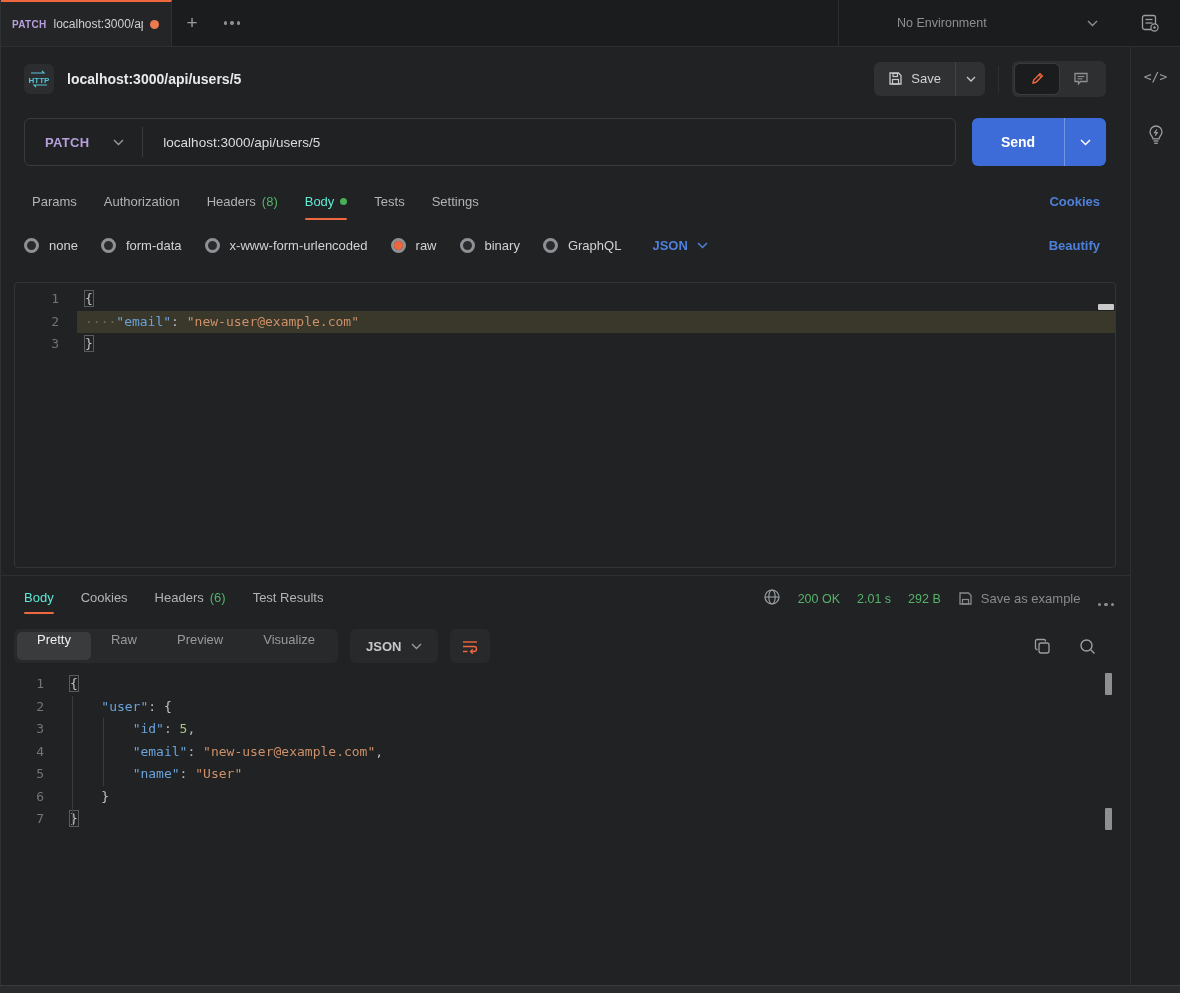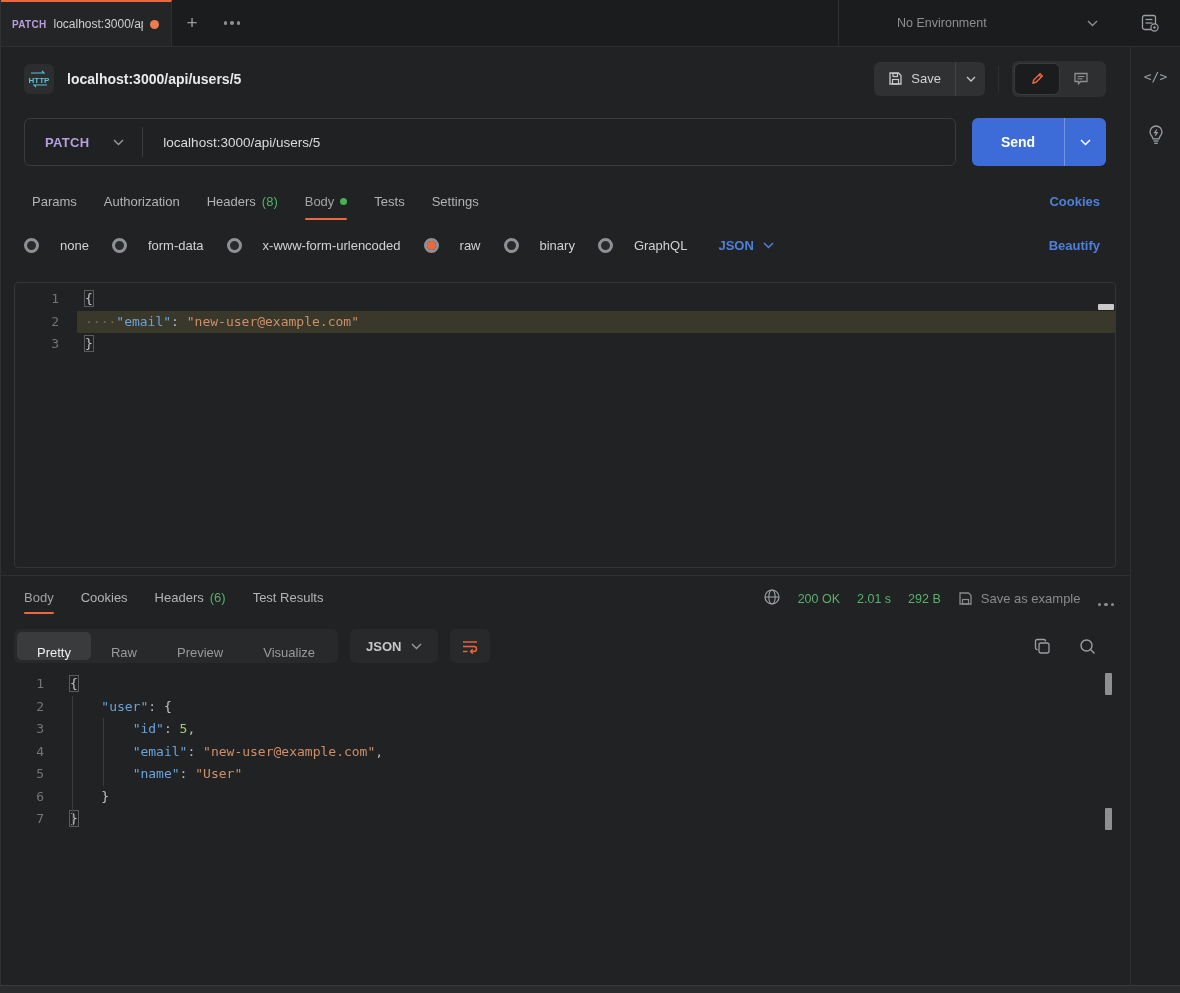--- a/index.html
+++ b/index.html
@@ -53,29 +53,29 @@
   .method-select { display:flex; align-items:center; gap:24px; padding:0 18px 0 20px; cursor:pointer; }
   .method-select .m { color:#b79fdd; font-size:13px; font-weight:bold; letter-spacing:.3px; }
   .url-div { width:1px; align-self:stretch; margin:8px 0; background:#3a3b3c; }
   .url-text { padding-left:20px; color:#dcdcdc; font-size:13.5px; }
   .send-split { width:134px; display:flex; border-radius:6px; overflow:hidden; background:#3d6bd7; cursor:pointer; flex:none; }
   .send-main { flex:1; display:flex; align-items:center; justify-content:center; color:#fff; font-size:14px; font-weight:bold; }
   .send-caret { width:42px; display:flex; align-items:center; justify-content:center; border-left:1px solid rgba(255,255,255,.28); }
 
   .rtabs-row { height:46px; margin-top:8px; display:flex; align-items:center; gap:27px; padding:0 30px 0 32px; }
   .rtab { position:relative; height:100%; display:flex; align-items:center; gap:6px; color:#b3b3b3; font-size:13px; cursor:pointer; }
-  .rtab.active { color:#a3a3a3; }
+  .rtab.active { color:#5eead4; }
   .rtab.active::after { content:""; position:absolute; left:0; right:0; bottom:4px; height:2px; background:#ee683f; border-radius:1px; }
   .count-green { color:#55b36a; }
   .green-dot { width:7px; height:7px; border-radius:50%; background:#45b055; }
   .link-blue { color:#4e80da; font-weight:bold; font-size:13px; cursor:pointer; }
   .push-right { margin-left:auto; }
 
   .radio-row { height:42px; display:flex; align-items:center; gap:23px; padding:0 30px 0 24px; }
-  .radio-item { display:flex; align-items:center; gap:21px; cursor:pointer; }
+  .radio-item { display:flex; align-items:center; gap:10px; cursor:pointer; }
   .radio { width:15px; height:15px; border-radius:50%; border:3px solid #8d9094; background:#2a2b2c; position:relative; flex:none; }
   .radio.sel::after { content:""; position:absolute; inset:0px; border-radius:50%; background:#ee683f; }
   .radio-label { color:#d2d2d2; font-size:13px; }
   .lang-select { display:flex; align-items:center; gap:9px; margin-left:8px; cursor:pointer; }
 
   
   .editor-box { margin:16px 14px 0; height:286px; border:1px solid #343536; border-radius:4px;
     position:relative; padding-top:5px; overflow:hidden; }
   .code-line { display:flex; height:22.5px; line-height:22.5px;
     font-family:"DejaVu Sans Mono", monospace; font-size:13px; }
@@ -93,21 +93,21 @@
 
   .section-div { height:1px; background:#2e2f31; margin-top:7px; }
 
   .resp-hdr { height:42px; display:flex; align-items:center; gap:27px; padding:0 16px 0 24px; }
   .resp-meta { margin-left:auto; display:flex; align-items:flex-end; gap:17px; }
   .meta-green { color:#55b36a; font-size:12.5px; }
   .meta-gray { color:#8a8a8a; font-size:13px; display:flex; align-items:center; gap:8px; cursor:pointer; }
 
   .resp-toolbar { height:48px; display:flex; align-items:center; padding:8px 34px 0 14px; gap:12px; }
   .seg-group { display:flex; align-items:center; background:#28292b; border-radius:6px; height:34px; padding:3px; }
-  .seg-group .view { padding:0 20px; height:28px; display:flex; align-items:flex-end; color:#9a9a9a; font-size:13px; border-radius:5px; cursor:pointer; }
+  .seg-group .view { padding:0 20px; height:28px; display:flex; align-items:flex-start; color:#9a9a9a; font-size:13px; border-radius:5px; cursor:pointer; }
   .seg-group .view.active { background:#3a3b3d; color:#f0f0f0; }
   .lang-group { display:flex; align-items:center; gap:10px; background:#28292b; border-radius:6px; height:34px; padding:0 16px; cursor:pointer; color:#c8c8c8; font-weight:bold; font-size:13px; }
   .wrap-btn { width:40px; height:34px; background:#28292b; border-radius:6px; display:flex; align-items:center; justify-content:center; cursor:pointer; }
   .tool-icons { margin-left:auto; display:flex; align-items:center; gap:28px; }
 
   .resp-editor { flex:1; position:relative; padding-top:7px; overflow:hidden; }
   .guide { position:absolute; width:1px; background:#3a3b3c; }
   .scroll-mark { position:absolute; right:18px; width:7px; height:22px; background:#8f8f8f; border-radius:1px; }
 
   .bottom-strip { position:absolute; left:0; right:0; bottom:0; height:8px; background:#2a2b2c; border-top:1px solid #3a3b3c; z-index:6; }

